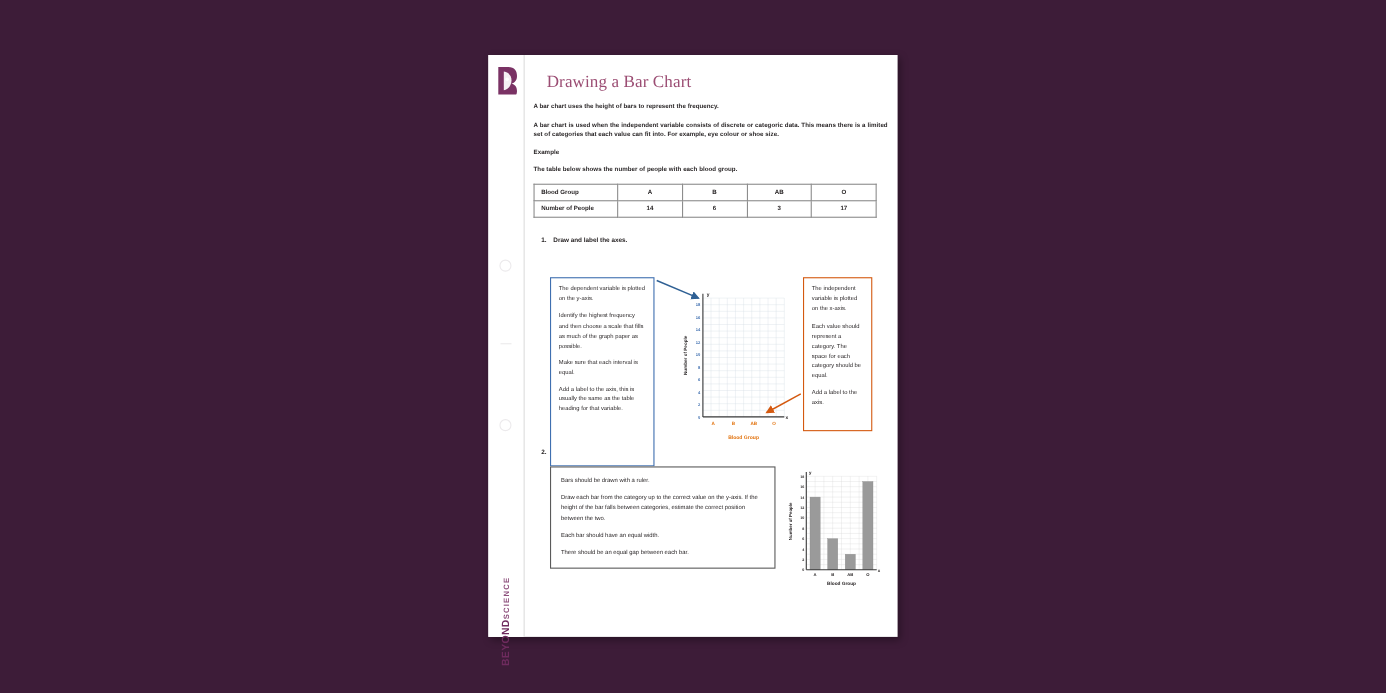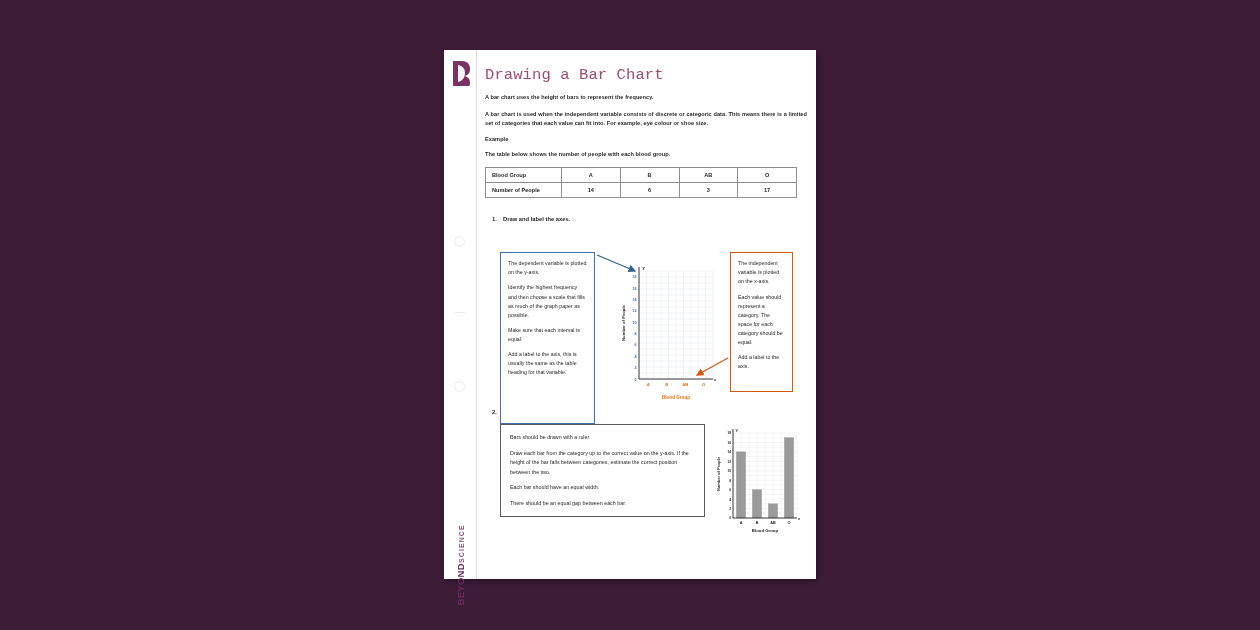--- a/index.html
+++ b/index.html
@@ -85,22 +85,22 @@
     position: absolute;
     left: 41px; top: 12px;
     width: 322px;
   }
 
   #doc-title {
     color: #9b4d73;
     font-size: 15.5px;
     font-weight: normal;
     letter-spacing: .1px;
-    margin: 4px 0 9px 0;
-    font-family: Liberation Mono, monospace;
+    margin: 4px 0 9px 12px;
+    font-family: Liberation Serif, serif;
   }
 
   p.body {
     font-size: 5.6px;
     line-height: 1.62;
     color: #231f20;
     margin: 0 0 7.5px 0;
     font-weight: bold;
     text-align: justify;
     letter-spacing: .05px;

